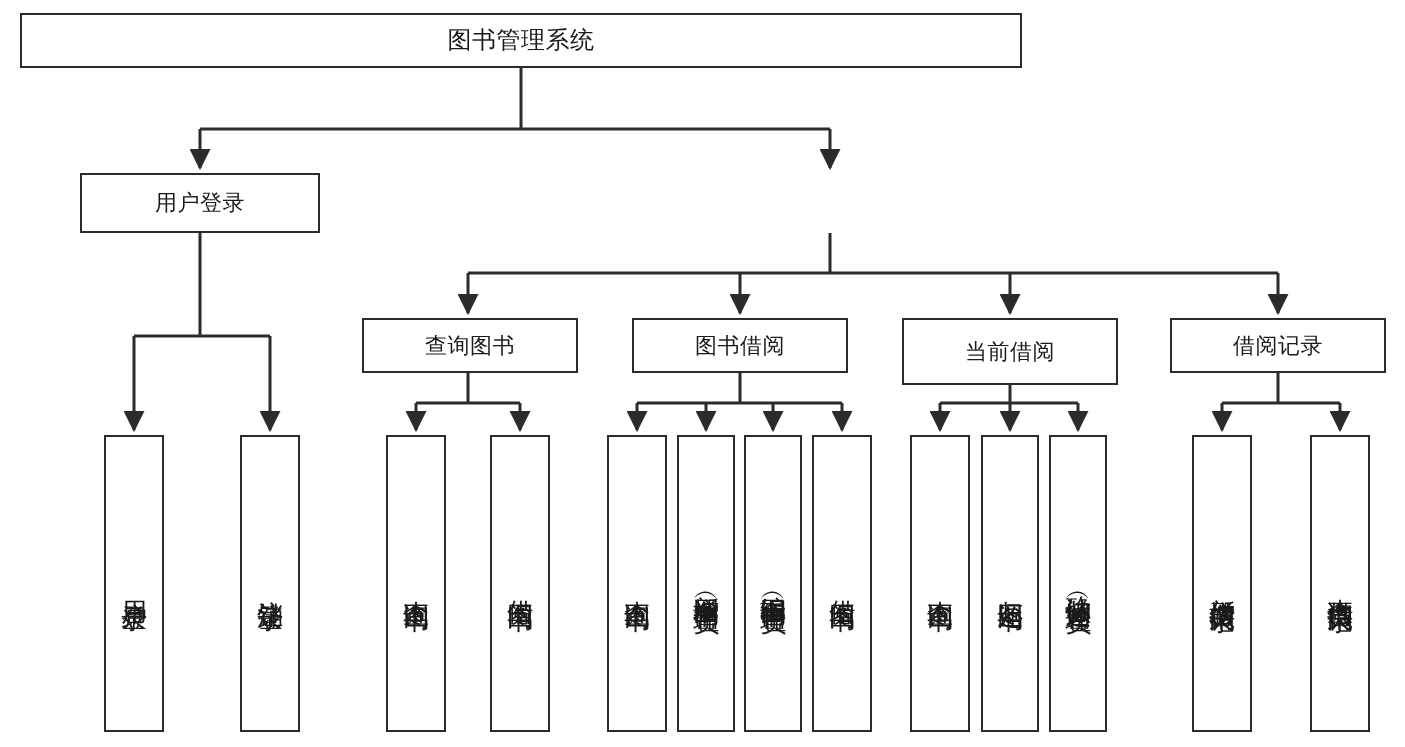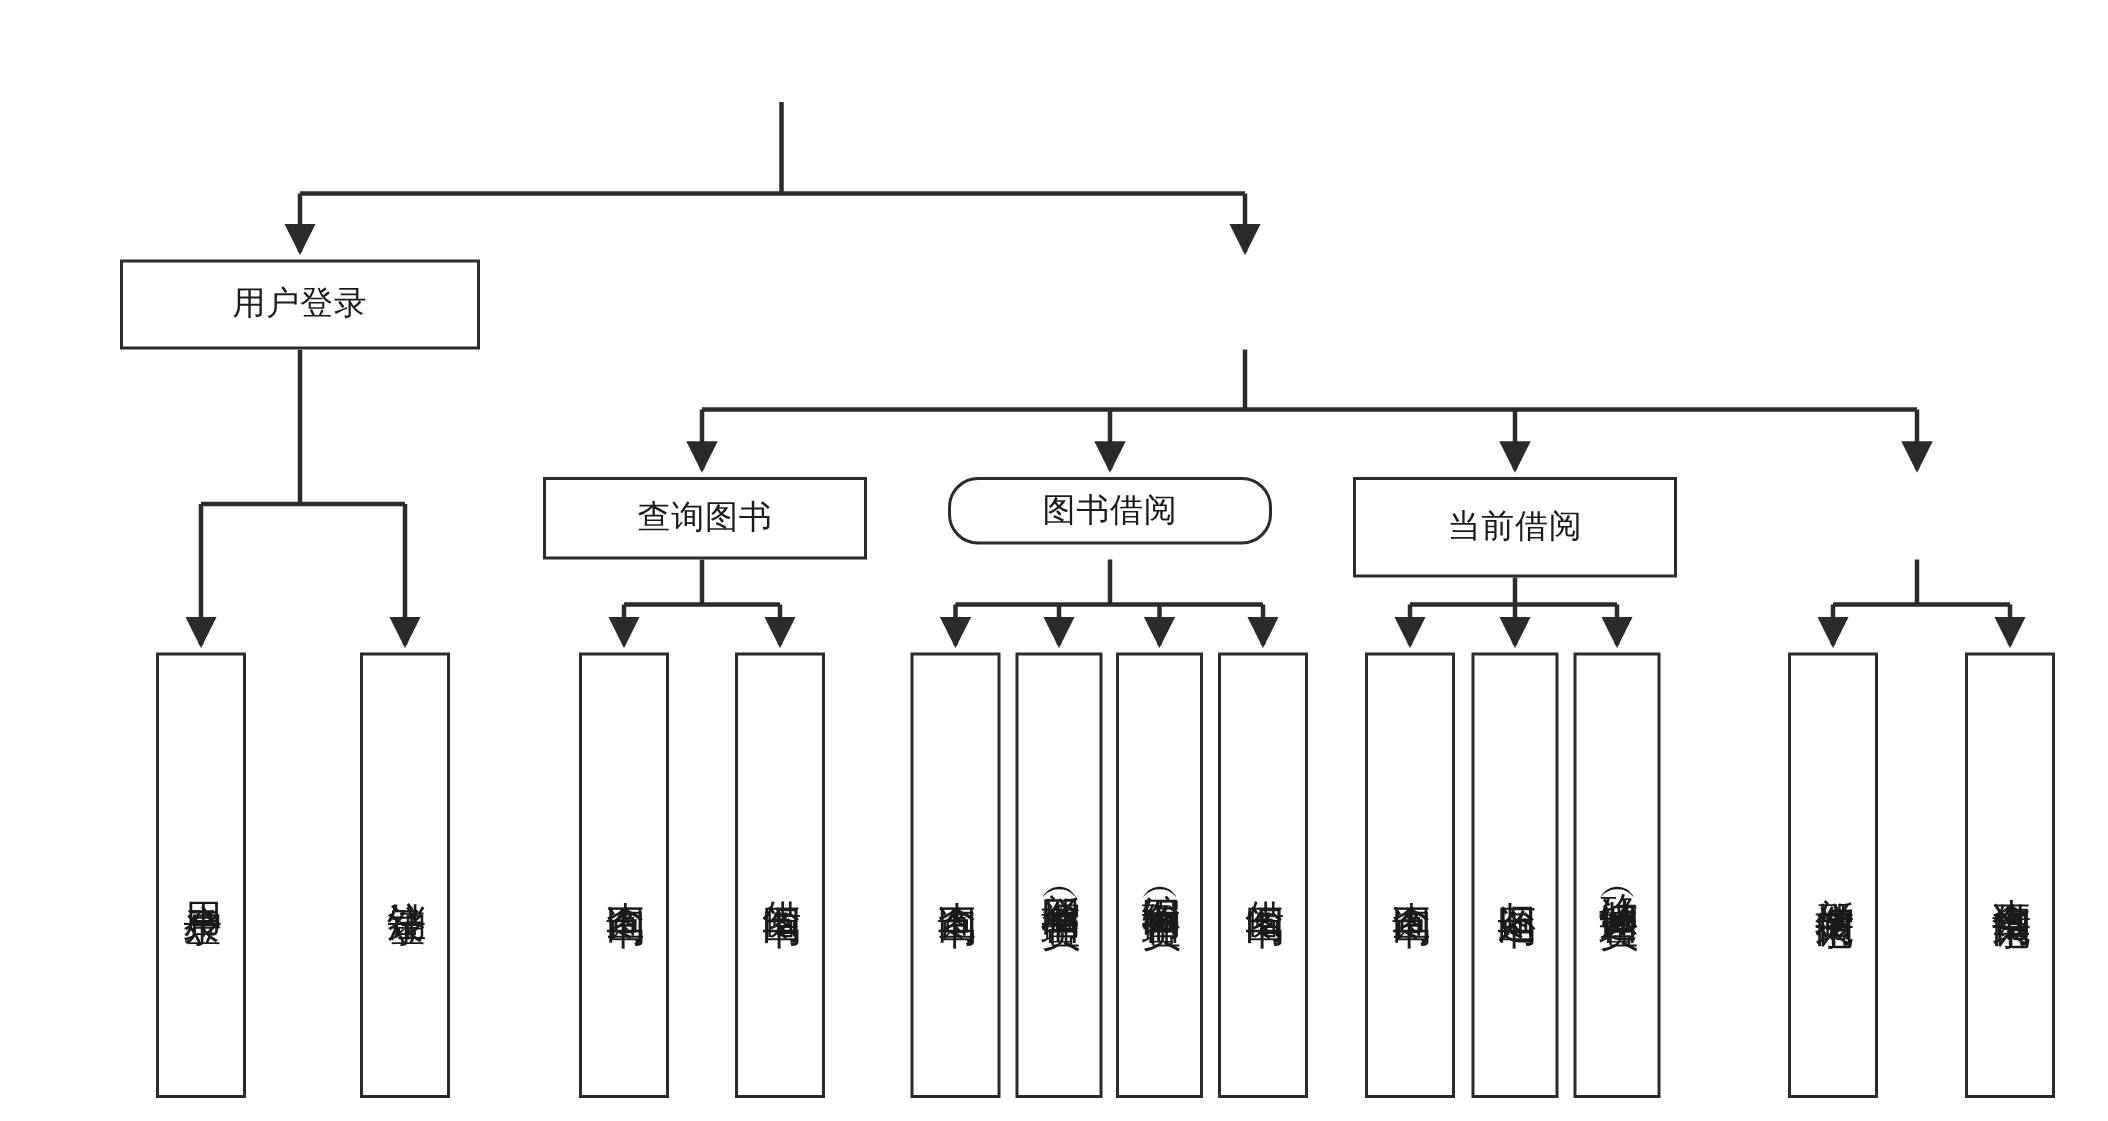--- a/index.html
+++ b/index.html
@@ -119,33 +119,39 @@
       <path d="M 1010 403 L 1010 430" marker-end="url(#arrow)"></path>
       <path d="M 1078 403 L 1078 430" marker-end="url(#arrow)"></path>
 
       <path d="M 1278 373 L 1278 403"></path>
       <path d="M 1222 403 L 1340 403"></path>
       <path d="M 1222 403 L 1222 430" marker-end="url(#arrow)"></path>
       <path d="M 1340 403 L 1340 430" marker-end="url(#arrow)"></path>
     </g>
   </svg>
 
+  <div class="node horiz root" style="left:20px; top:13px; width:1002px; height:55px;">
+    <span class="label">图书管理系统</span>
+  </div>
 
   <div class="node horiz" style="left:80px; top:173px; width:240px; height:60px;">
     <span class="label">用户登录</span>
   </div>
 
   <div class="node horiz" style="left:362px; top:318px; width:216px; height:55px;">
     <span class="label">查询图书</span>
   </div>
-  <div class="node horiz" style="left:632px; top:318px; width:216px; height:45px;border-radius:20px;">
+  <div class="node horiz" style="left:632px; top:318px; width:216px; height:55px;">
     <span class="label">图书借阅</span>
   </div>
   <div class="node horiz" style="left:902px; top:318px; width:216px; height:67px;">
     <span class="label">当前借阅</span>
+  </div>
+  <div class="node horiz" style="left:1170px; top:318px; width:216px; height:55px;">
+    <span class="label">借阅记录</span>
   </div>
 
   <div class="node vert" style="left:104px; top:435px; width:60px; height:297px;">
     <span class="label">用户登录</span>
   </div>
   <div class="node vert" style="left:240px; top:435px; width:60px; height:297px;">
     <span class="label">注销登录</span>
   </div>
 
   <div class="node vert" style="left:386px; top:435px; width:60px; height:297px;">

